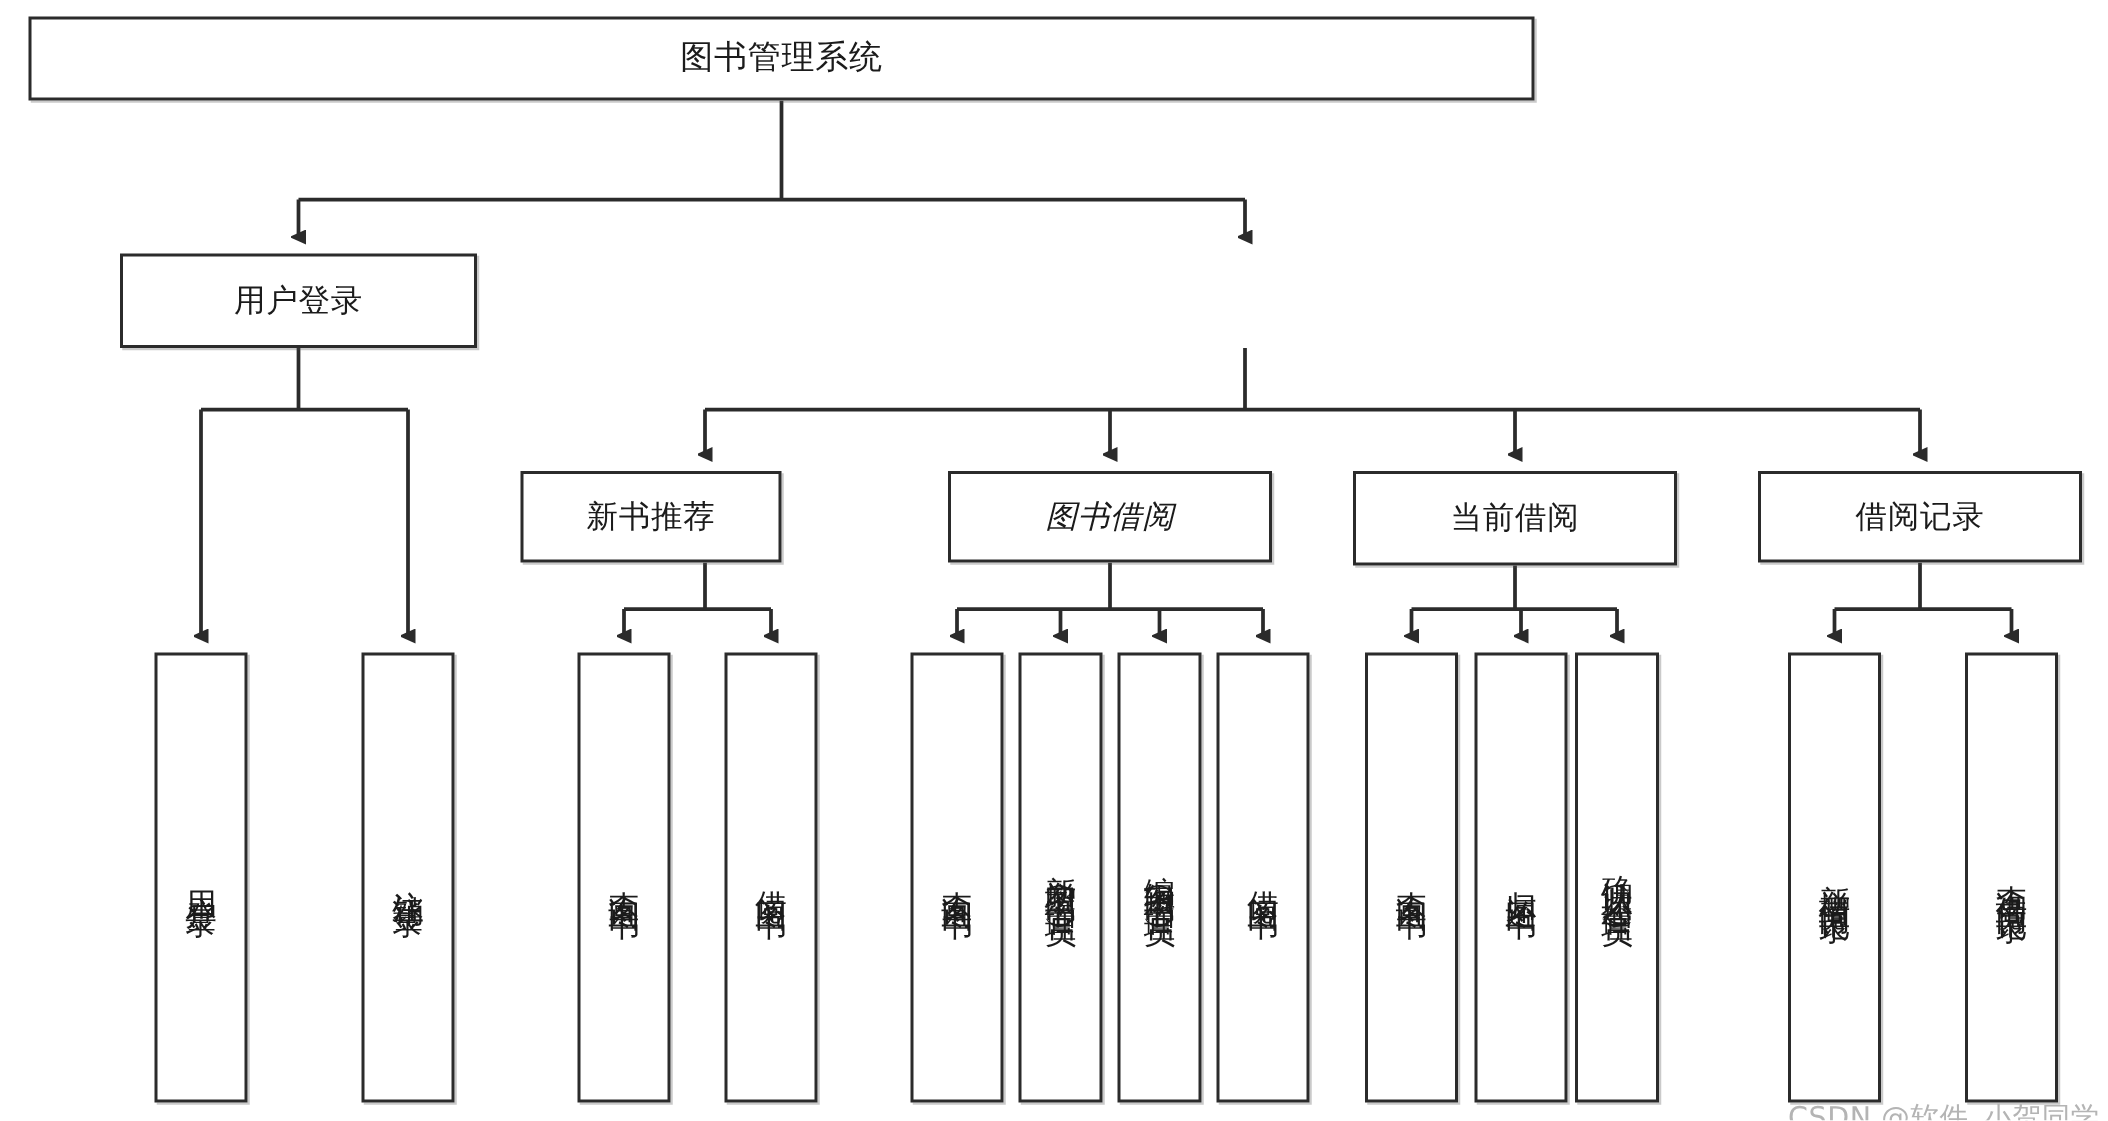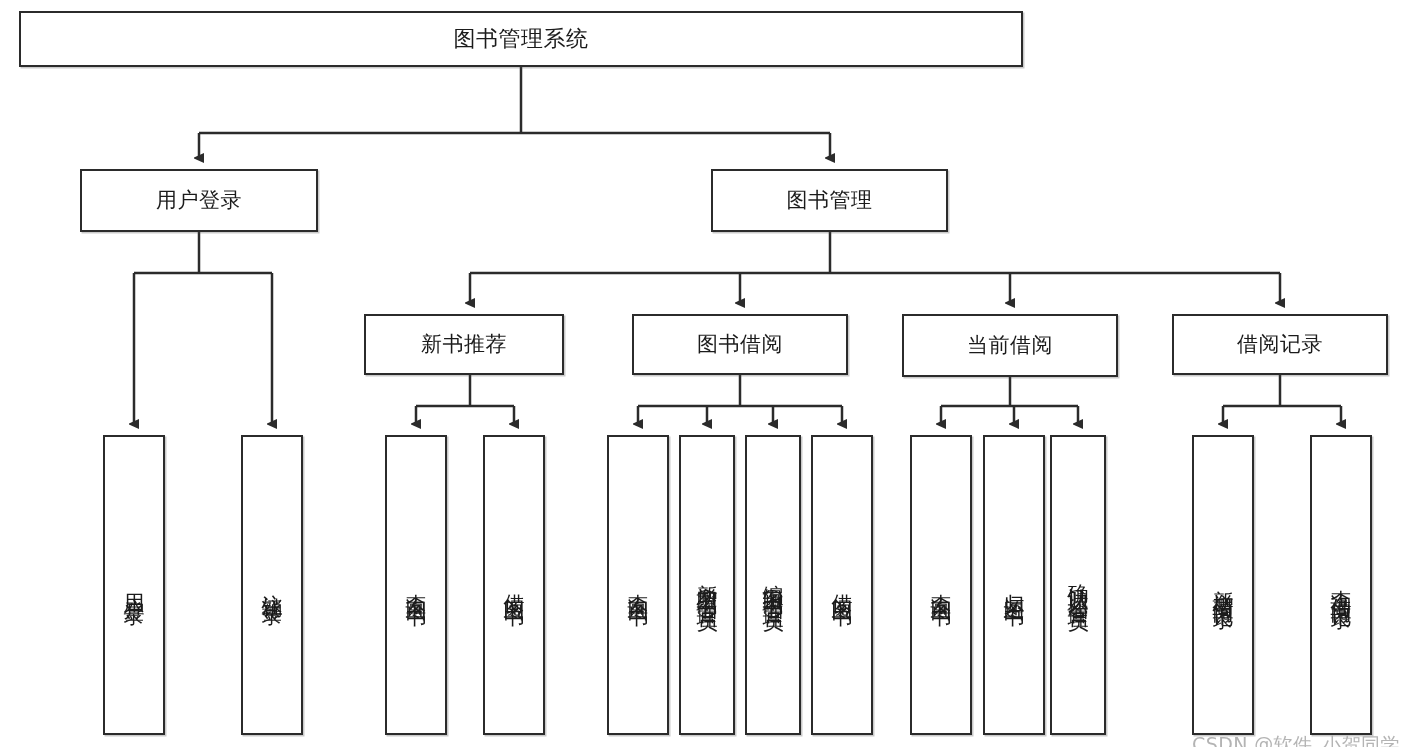--- a/index.html
+++ b/index.html
@@ -130,28 +130,25 @@
     </g>
   </svg>
 
   <div class="node level-root" style="left:19px; top:11px; width:1004px; height:56px;">
     <span class="label">图书管理系统</span>
   </div>
 
   <div class="node level-2" style="left:80px; top:169px; width:238px; height:63px;">
     <span class="label">用户登录</span>
   </div>
-  <div class="node level-2" style="left:711px; top:169px; width:237px; height:63px;">
-    <span class="label">图书管理</span>
-  </div>
 
-  <div class="node level-3" style="left:364px; top:314px; width:200px; height:61px;">
+  <div class="node level-3" style="left:347px; top:314px; width:174px; height:61px;">
     <span class="label">新书推荐</span>
   </div>
-  <div class="node level-3" style="left:632px; top:314px; width:216px; height:61px;">
+  <div class="node level-3" style="left:632px; top:314px; width:216px; height:61px;font-style:italic;">
     <span class="label">图书借阅</span>
   </div>
   <div class="node level-3" style="left:902px; top:314px; width:216px; height:63px;">
     <span class="label">当前借阅</span>
   </div>
   <div class="node level-3" style="left:1172px; top:314px; width:216px; height:61px;justify-content:center;">
     <span class="label">借阅记录</span>
   </div>
 
   <div class="node leaf" style="left:103px; top:435px; width:62px; height:300px;">

